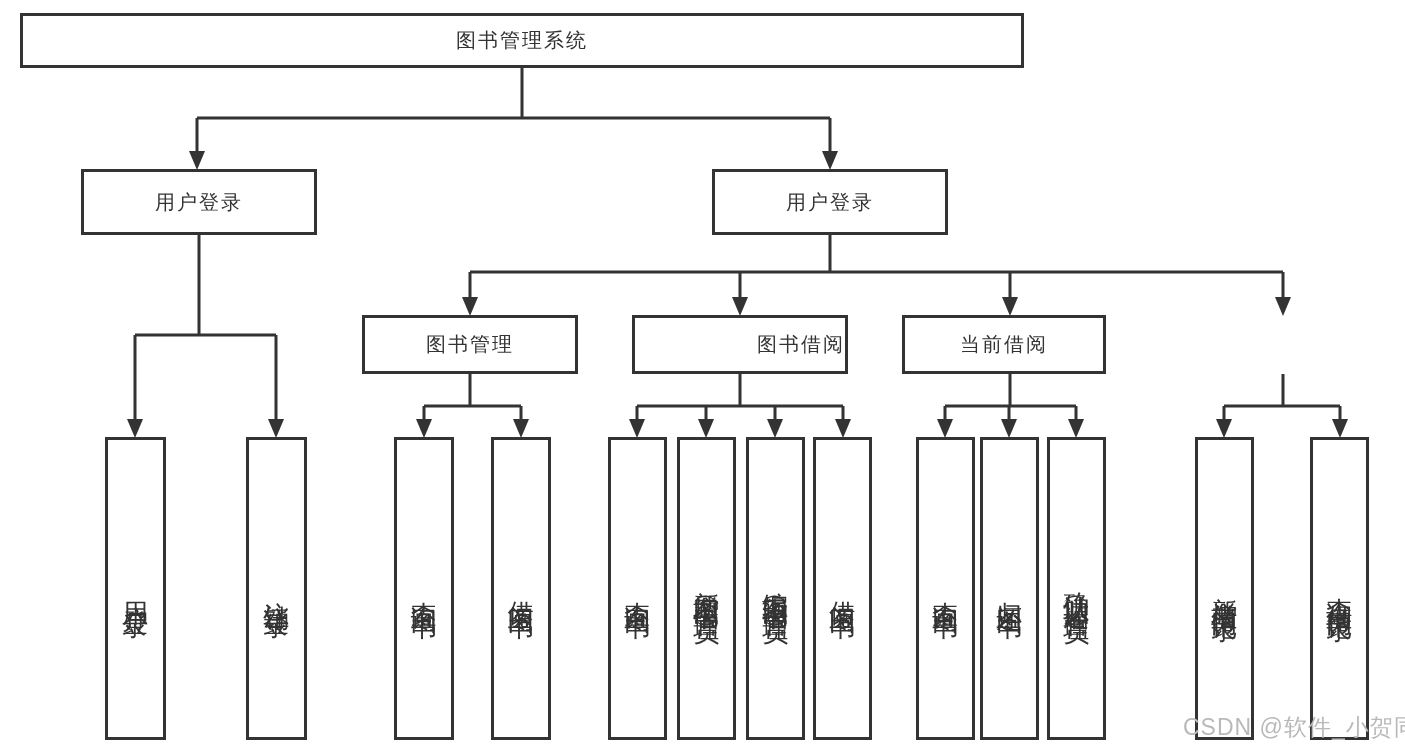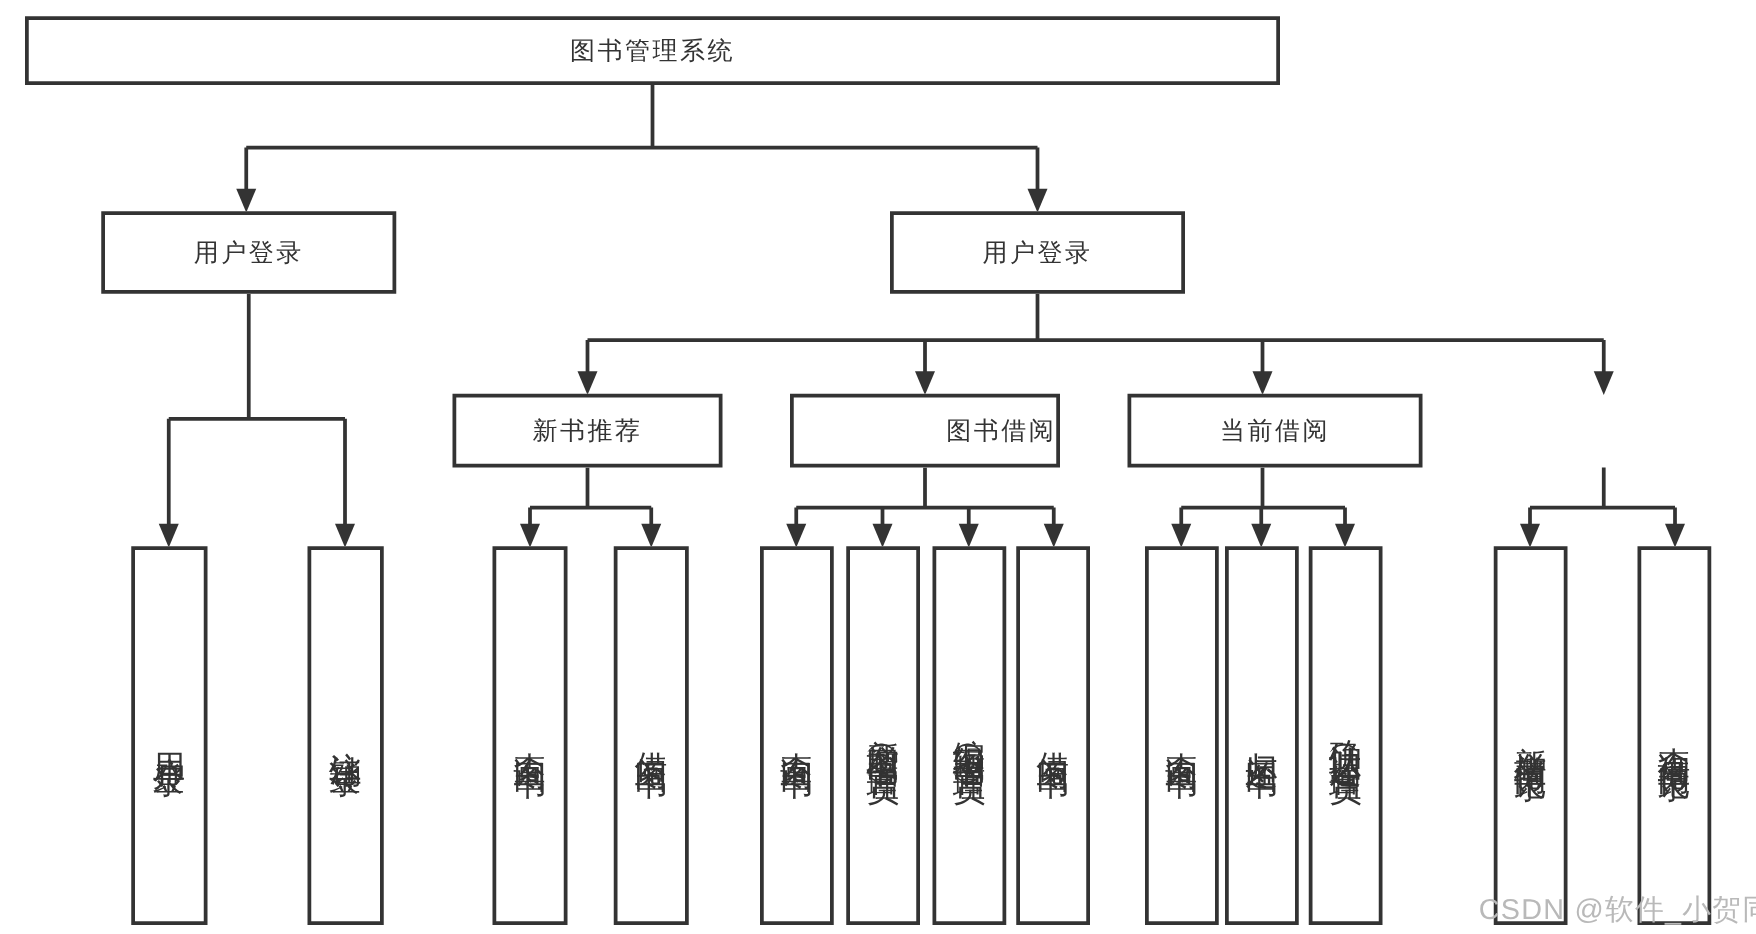--- a/index.html
+++ b/index.html
@@ -91,26 +91,26 @@
   </div>
 
   <div class="box" style="left:81px; top:169px; width:236px; height:66px;">
     <span class="h-label">用户登录</span>
   </div>
   <div class="box" style="left:712px; top:169px; width:236px; height:66px;">
     <span class="h-label">用户登录</span>
   </div>
 
   <div class="box" style="left:362px; top:315px; width:216px; height:59px;">
-    <span class="h-label">新书推荐</span>
+    <span class="h-label">图书管理</span>
   </div>
   <div class="box" style="left:632px; top:315px; width:216px; height:59px;justify-content:flex-end;">
     <span class="h-label">图书借阅</span>
   </div>
-  <div class="box" style="left:902px; top:315px; width:236px; height:59px;">
+  <div class="box" style="left:902px; top:315px; width:204px; height:59px;">
     <span class="h-label">当前借阅</span>
   </div>
 
   <div class="box" style="left:105px; top:437px; width:61px; height:303px;">
     <span class="v-label">用户登录</span>
   </div>
   <div class="box" style="left:246px; top:437px; width:61px; height:303px;">
     <span class="v-label">注销登录</span>
   </div>
 

